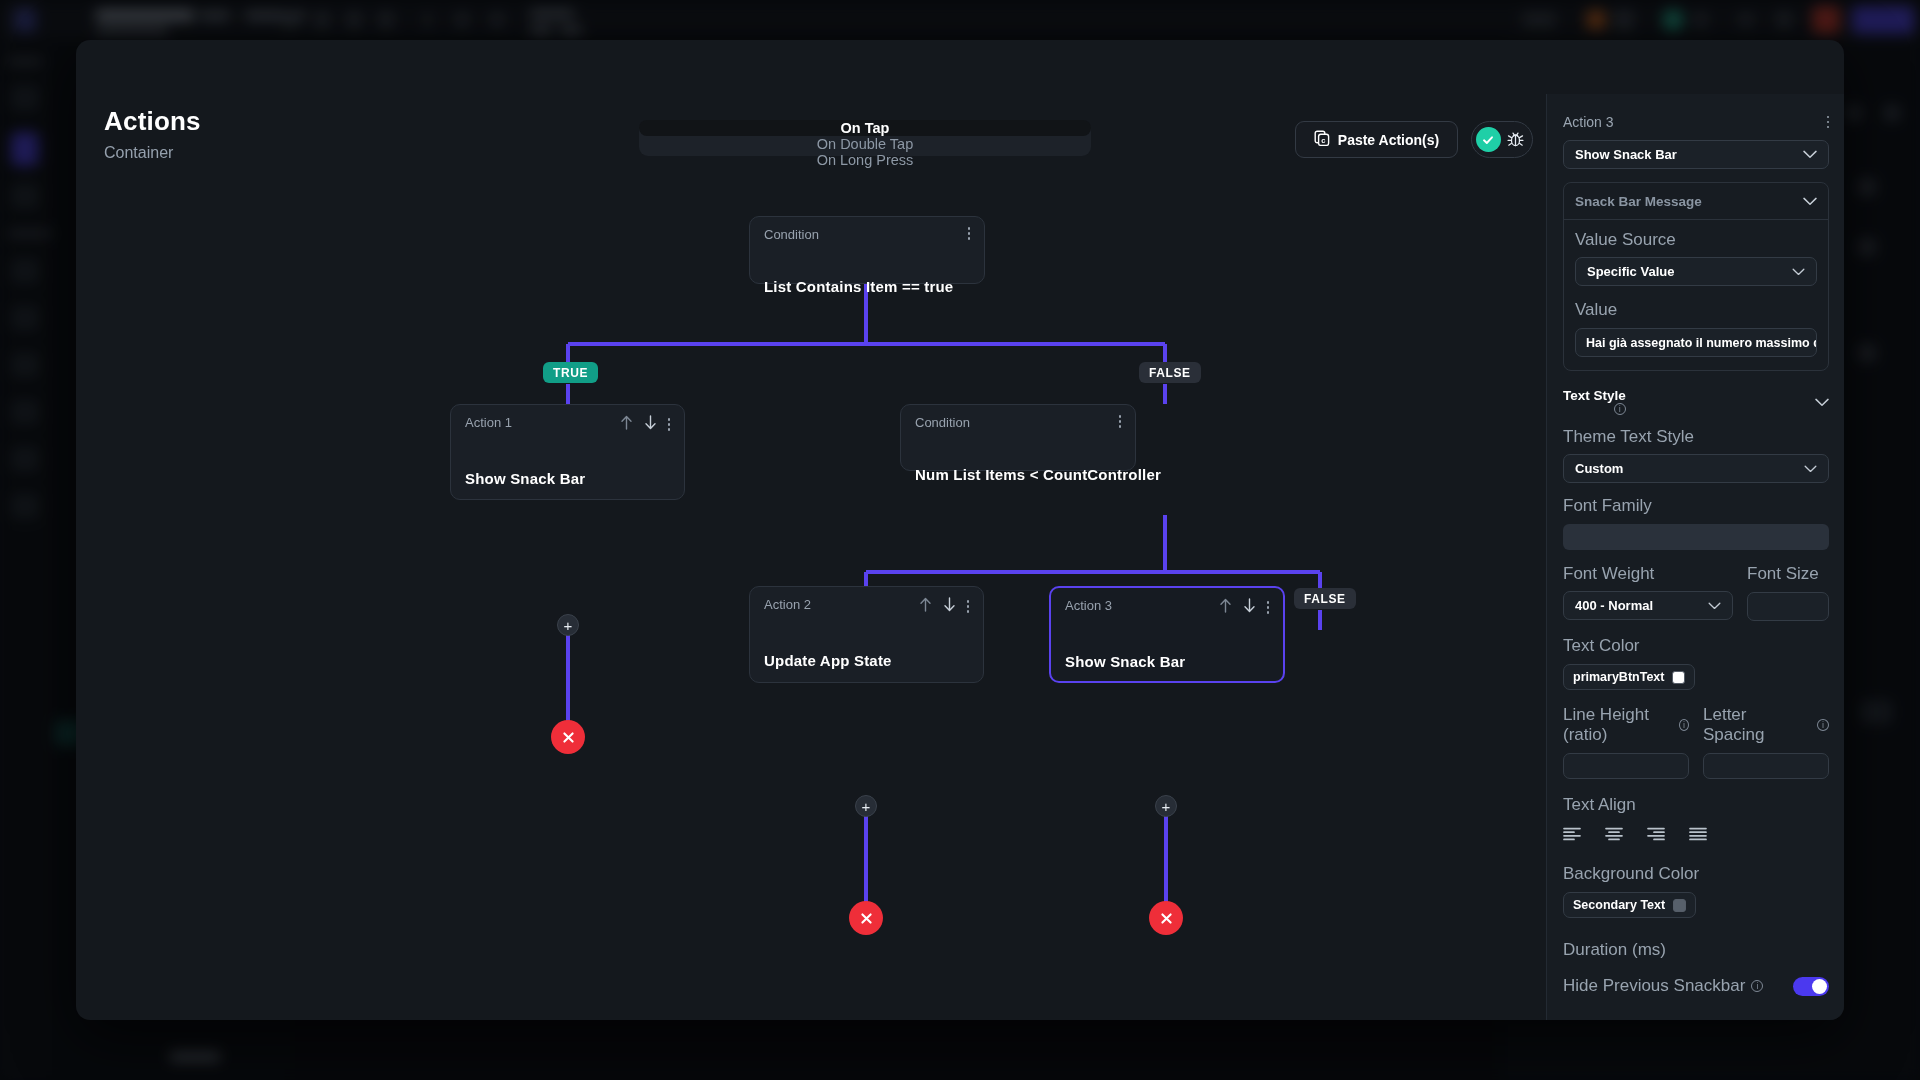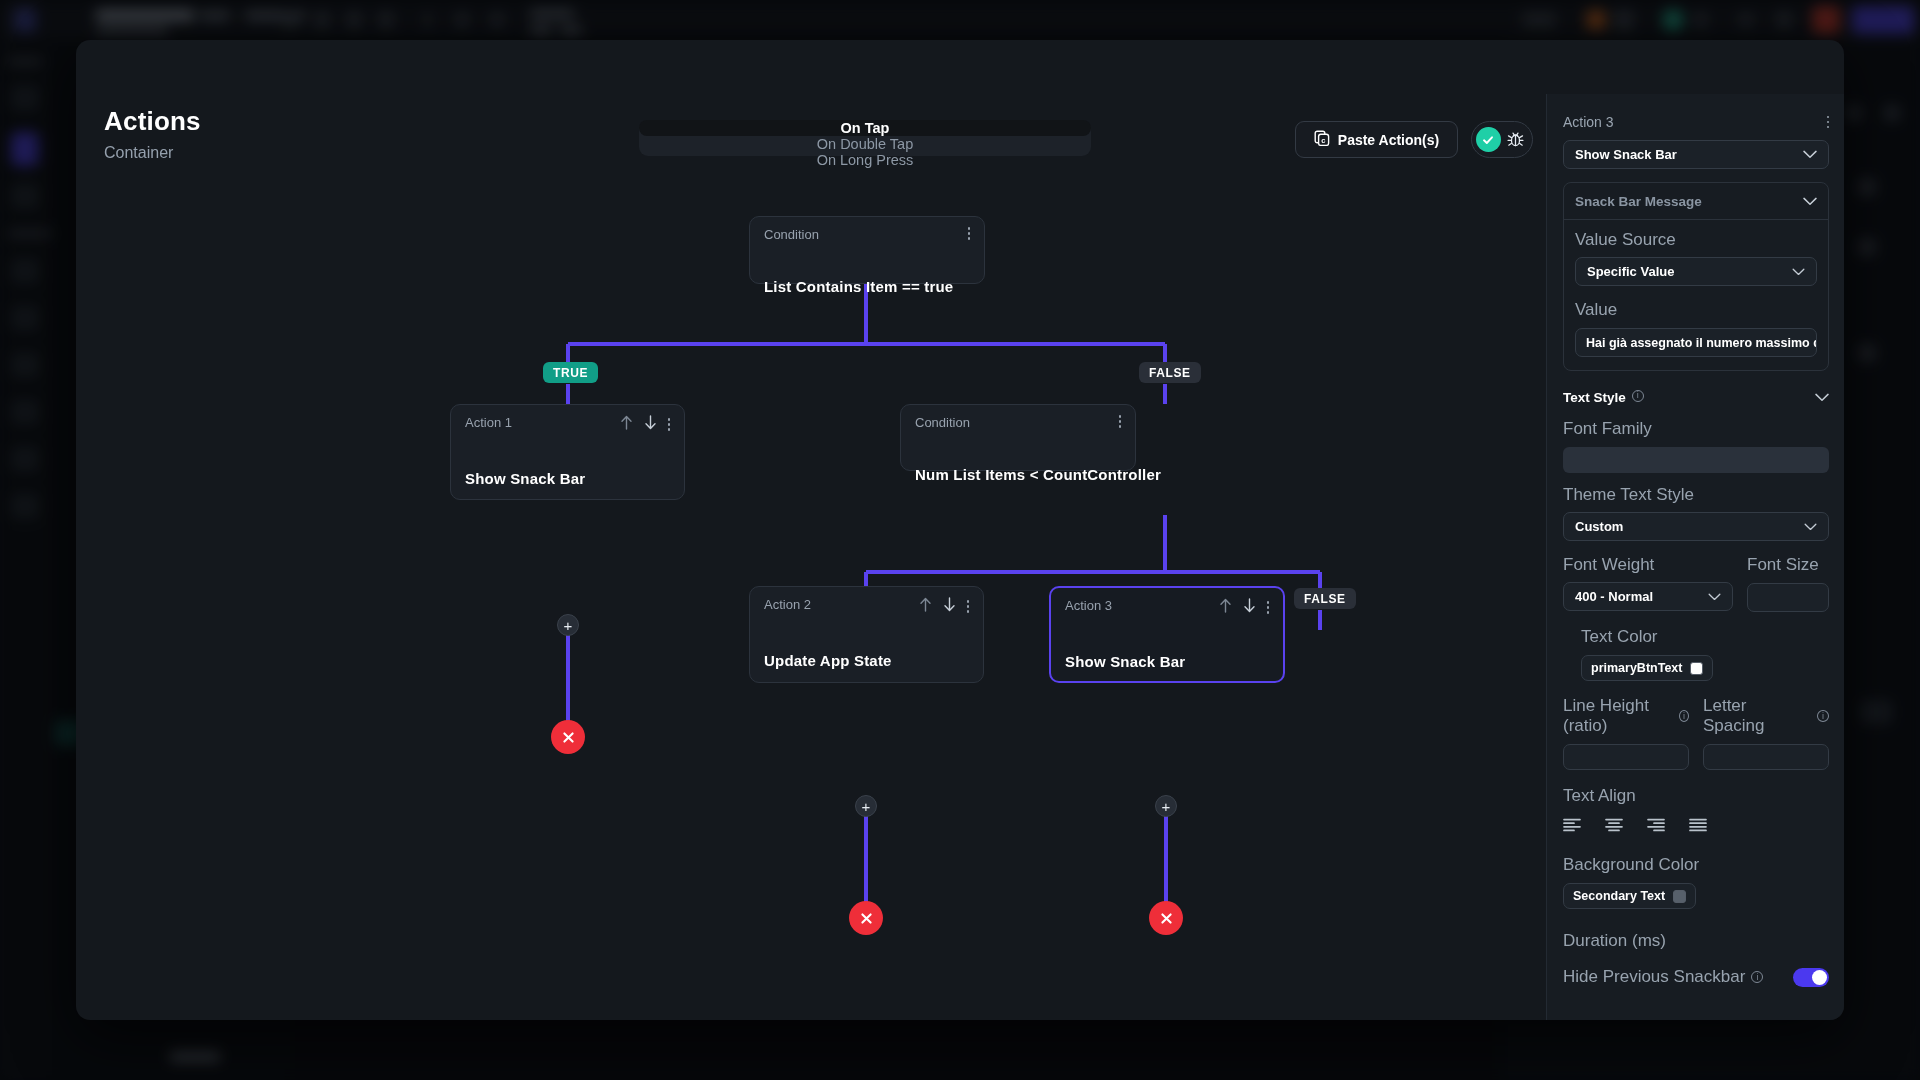--- a/index.html
+++ b/index.html
@@ -444,67 +444,67 @@
                   <path d="M1 1.4 L7 7.2 L13 1.4" stroke="#c3cbd4" stroke-width="1.5" fill="none" stroke-linecap="round" stroke-linejoin="round"></path>
                 </svg>
             </span>
           </div>
           <div class="lbl" style="margin-top:14px;">Value</div>
           <div class="field-filled">Hai già assegnato il numero massimo di l</div>
         </div>
       </div>
 
       <div class="sec-row">
-        <span style="display:flex;align-items:flex-start;">
+        <span style="display:flex;align-items:flex-end;flex-direction:column;">
           <span class="lbl white">Text Style</span>
           <span class="info-i">i</span>
         </span>
         <span>
           <svg width="14" height="9" viewBox="0 0 14 9">
               <path d="M1 1.4 L7 7.2 L13 1.4" stroke="#c3cbd4" stroke-width="1.5" fill="none" stroke-linecap="round" stroke-linejoin="round"></path>
             </svg>
         </span>
       </div>
 
-      <div style="margin-top:13px;">
-        <div class="lbl">Font Family</div>
-        <div class="fontfam-box"></div>
-      </div>
-
       <div style="margin-top:12px;">
         <div class="lbl">Theme Text Style</div>
         <div class="select" style="margin-top:7px;">
           <span>Custom</span>
           <span>
             <svg width="13" height="8" viewBox="0 0 14 9">
                 <path d="M1 1.4 L7 7.2 L13 1.4" stroke="#c3cbd4" stroke-width="1.5" fill="none" stroke-linecap="round" stroke-linejoin="round"></path>
               </svg>
           </span>
         </div>
+      </div>
+
+      <div style="margin-top:13px;">
+        <div class="lbl">Font Family</div>
+        <div class="fontfam-box"></div>
       </div>
 
       <div class="two-col">
         <div>
           <div class="lbl">Font Weight</div>
           <div class="select" style="margin-top:7px;">
             <span>400 - Normal</span>
             <span>
               <svg width="13" height="8" viewBox="0 0 14 9">
                   <path d="M1 1.4 L7 7.2 L13 1.4" stroke="#c3cbd4" stroke-width="1.5" fill="none" stroke-linecap="round" stroke-linejoin="round"></path>
                 </svg>
             </span>
           </div>
         </div>
         <div style="max-width:82px;">
           <div class="lbl">Font Size</div>
           <div class="field-blank" style="height:29px;"></div>
         </div>
       </div>
 
-      <div style="margin-top:15px;margin-left:18px;">
+      <div style="margin-top:15px;">
         <div class="lbl">Text Color</div>
         <div class="chip">
           <span>primaryBtnText</span>
           <span class="swatch" style="background:#ffffff;"></span>
         </div>
       </div>
 
       <div class="two-col" style="margin-top:15px;">
         <div>
           <div style="display:flex;align-items:center;">

